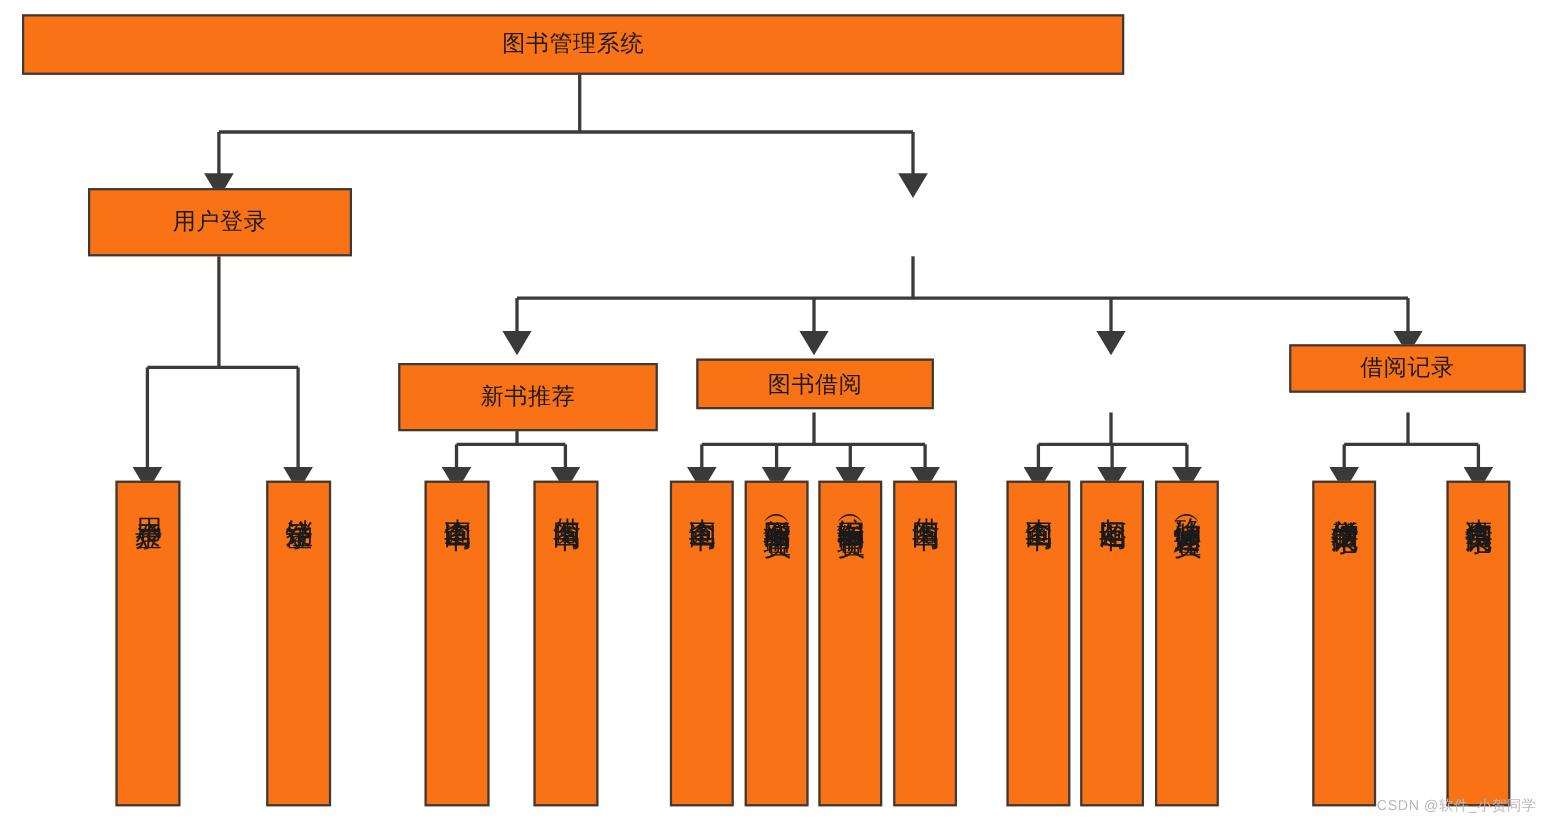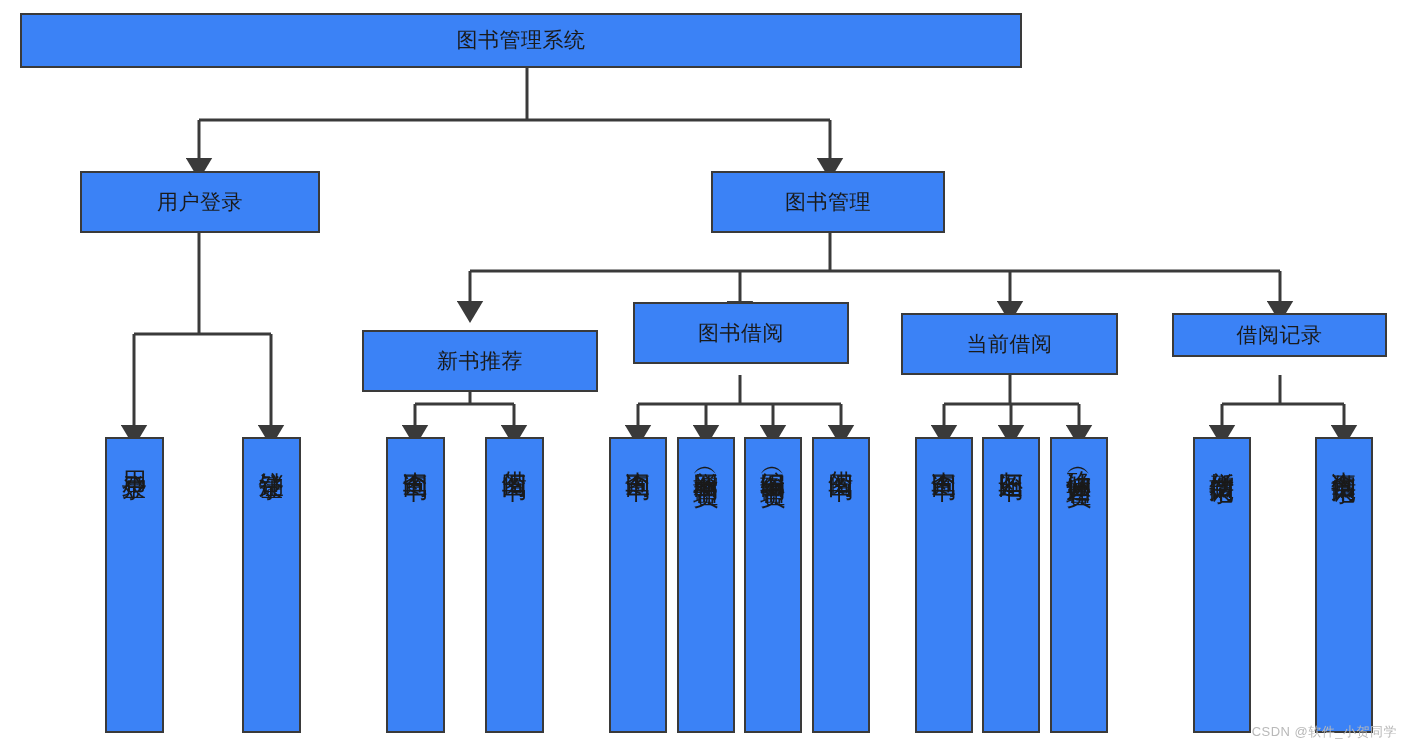--- a/index.html
+++ b/index.html
@@ -21,21 +21,21 @@
     position: absolute;
     left: 0;
     top: 0;
     width: 1405px;
     height: 747px;
   }
   .node {
     position: absolute;
     box-sizing: border-box;
     border: 2px solid #3a3a3a;
-    background: #3b82f6;
+    background: #f97316;
     display: flex;
     align-items: center;
     justify-content: center;
     color: #1a1a1a;
   }
   .node .label {
     display: block;
     text-align: center;
     line-height: 1.28;
     white-space: pre;
@@ -122,32 +122,26 @@
     </g>
   </svg>
 
   <div class="node horizontal" style="left:20px; top:13px; width:1002px; height:55px;">
     <span class="label">图书管理系统</span>
   </div>
 
   <div class="node horizontal" style="left:80px; top:171px; width:240px; height:62px;">
     <span class="label">用户登录</span>
   </div>
-  <div class="node horizontal" style="left:711px; top:171px; width:234px; height:62px;">
-    <span class="label">图书管理</span>
-  </div>
 
   <div class="node horizontal" style="left:362px; top:330px; width:236px; height:62px;align-items:center;">
     <span class="label">新书推荐</span>
   </div>
-  <div class="node horizontal" style="left:633px; top:302px; width:216px; height:62px;font-family:Liberation Serif, serif;">
+  <div class="node horizontal" style="left:633px; top:326px; width:216px; height:46px;font-family:Liberation Serif, serif;">
     <span class="label">图书借阅</span>
-  </div>
-  <div class="node horizontal" style="left:901px; top:313px; width:217px; height:62px;">
-    <span class="label">当前借阅</span>
   </div>
   <div class="node horizontal" style="left:1172px; top:313px; width:215px; height:44px;">
     <span class="label">借阅记录</span>
   </div>
 
   <div class="node vertical" style="left:105px; top:437px; width:59px; height:296px;">
     <span class="label">用户登录</span>
   </div>
   <div class="node vertical" style="left:242px; top:437px; width:59px; height:296px;">
     <span class="label">注销登录</span>

